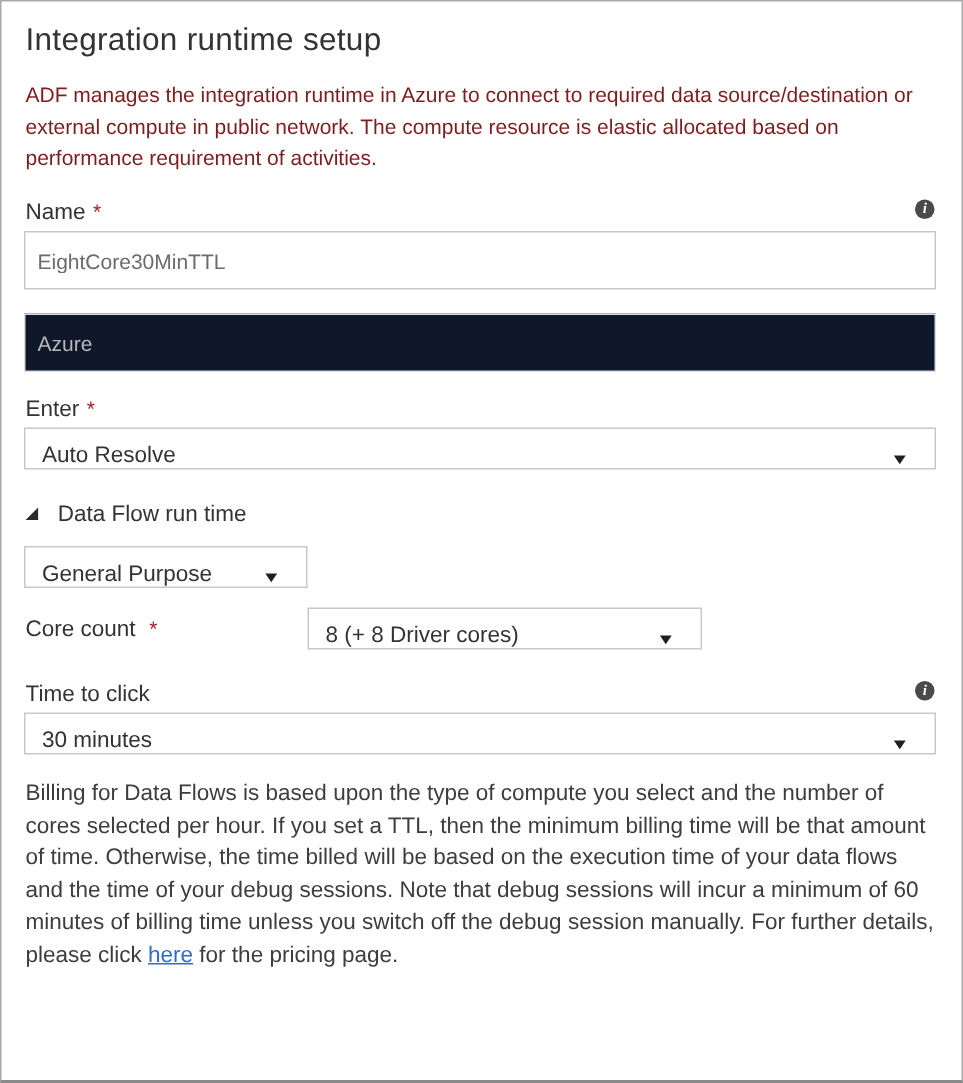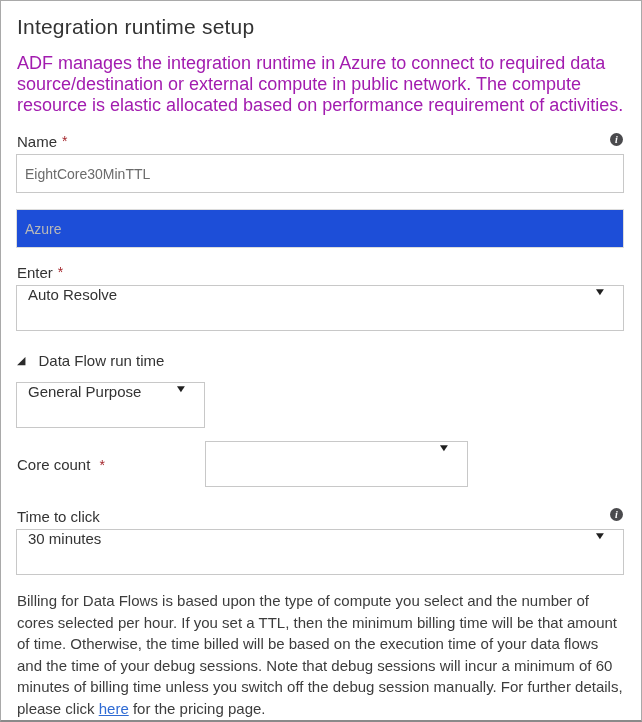--- a/index.html
+++ b/index.html
@@ -18,23 +18,23 @@
     overflow: hidden;
   }
   .panel-title {
     font-size: 21px;
     font-weight: 400;
     color: #333333;
     margin: 2px 0 14px 1px;
     letter-spacing: 0.2px;
   }
   .intro-text {
-    font-size: 18px;
+    font-size: 14px;
     line-height: 21px;
-    color: #a21caf;
+    color: #7f1d1d;
     margin: 0 0 17px 1px;
   }
   .field { margin-bottom: 16px; }
   .label-row {
     display: flex;
     align-items: flex-start;
     margin: 0 1px 4px 1px;
     font-size: 15px;
     color: #333333;
   }
@@ -61,21 +61,21 @@
     background: #ffffff;
     padding: 2px 8px;
     font-family: "Liberation Sans", sans-serif;
     font-size: 14px;
     color: #6b6b6b;
     outline: none;
   }
   .text-input:disabled {
     color: #b8b8b8;
     border-color: #dcdcdc;
-    background: #1d4ed8;
+    background: #0f172a;
     -webkit-text-fill-color: #b8b8b8;
   }
   .textarea-wrap { position: relative; }
   textarea.desc-area {
     width: 100%;
     height: 56px;
     border: 1px solid #c8c8c8;
     padding: 6px 9px;
     font-family: "Liberation Sans", sans-serif;
     font-size: 14px;
@@ -88,22 +88,22 @@
   .resize-grip {
     position: absolute;
     right: 3px; bottom: 3px;
     width: 10px; height: 10px;
     background: repeating-linear-gradient(135deg, transparent 0 2px, #9d9d9d 2px 3px);
     clip-path: polygon(100% 0, 100% 100%, 0 100%);
     cursor: nwse-resize;
   }
   .select-box {
     display: flex;
-    align-items: flex-start;
-    height: 46px;
+    align-items: flex-end;
+    height: 28px;
     border: 1px solid #c8c8c8;
     background: #ffffff;
     padding: 0 11px;
     font-size: 15px;
     color: #333333;
     cursor: pointer;
   }
   .select-box .caret {
     margin-left: auto;
     font-size: 10px;
@@ -195,20 +195,21 @@
       <span class="caret">▼</span>
     </div>
   </div>
 
   <div class="df-row">
     <div class="df-label">
       <span>Core count</span>
       <span class="req">*</span>
     </div>
     <div class="select-box">
+      <span>8 (+ 8 Driver cores)</span>
       <span class="caret">▼</span>
     </div>
   </div>
 
   <div class="ttl-block">
     <div class="label-row">
       <span>Time to click</span>
       <span class="info-icon">i</span>
     </div>
     <div class="select-box">

